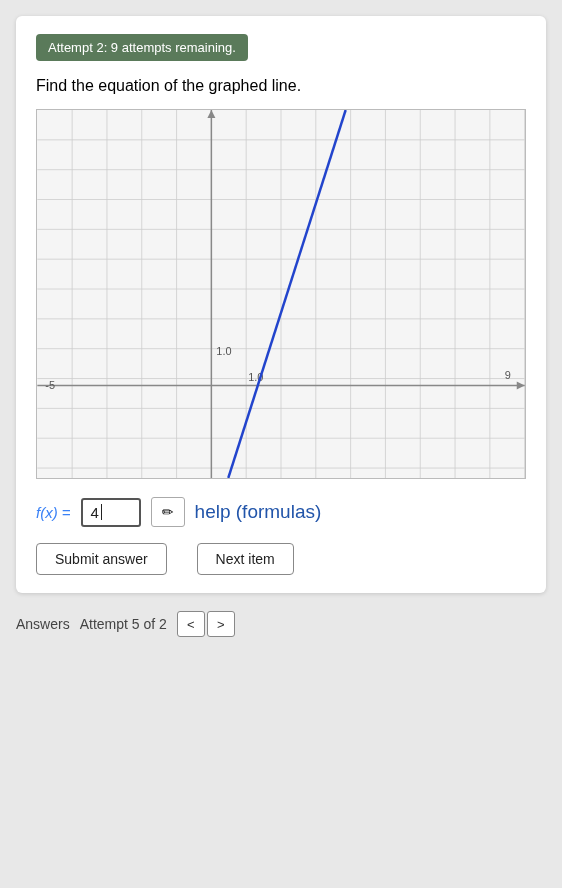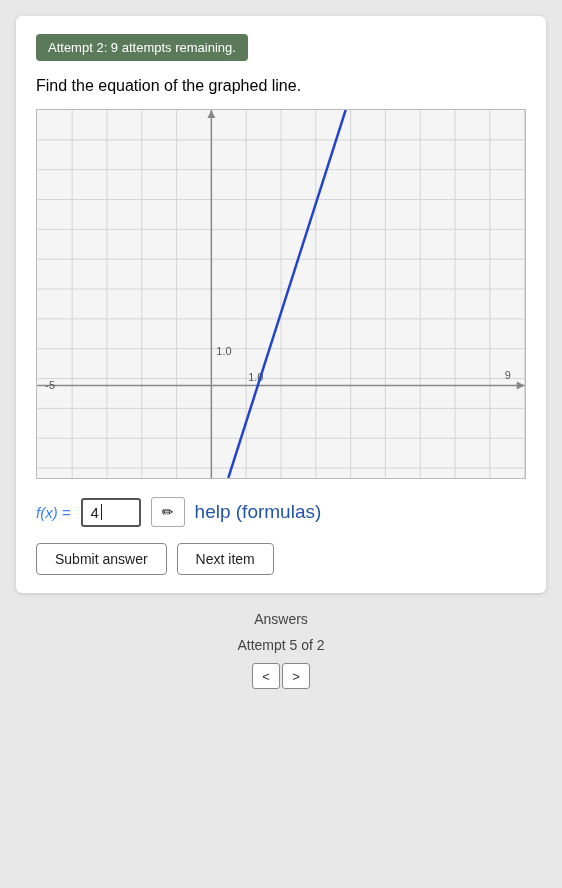--- a/index.html
+++ b/index.html
@@ -121,31 +121,31 @@
     }
     .btn-next {
       background: #fff;
       border: 1px solid #888;
       border-radius: 4px;
       padding: 7px 18px;
       font-size: 14px;
       font-family: Arial, sans-serif;
       cursor: pointer;
       color: #222;
+      margin-left: 20px;
     }
     .footer-row {
       display: flex;
       align-items: center;
       gap: 10px;
       margin-top: 18px;
       font-family: Arial, sans-serif;
       font-size: 14px;
       color: #444;
       width: 530px;
-      flex-direction: column;
     }
     .nav-btn {
       background: #fff;
       border: 1px solid #888;
       border-radius: 3px;
       width: 28px;
       height: 26px;
       display: inline-flex;
       align-items: center;
       justify-content: center;

